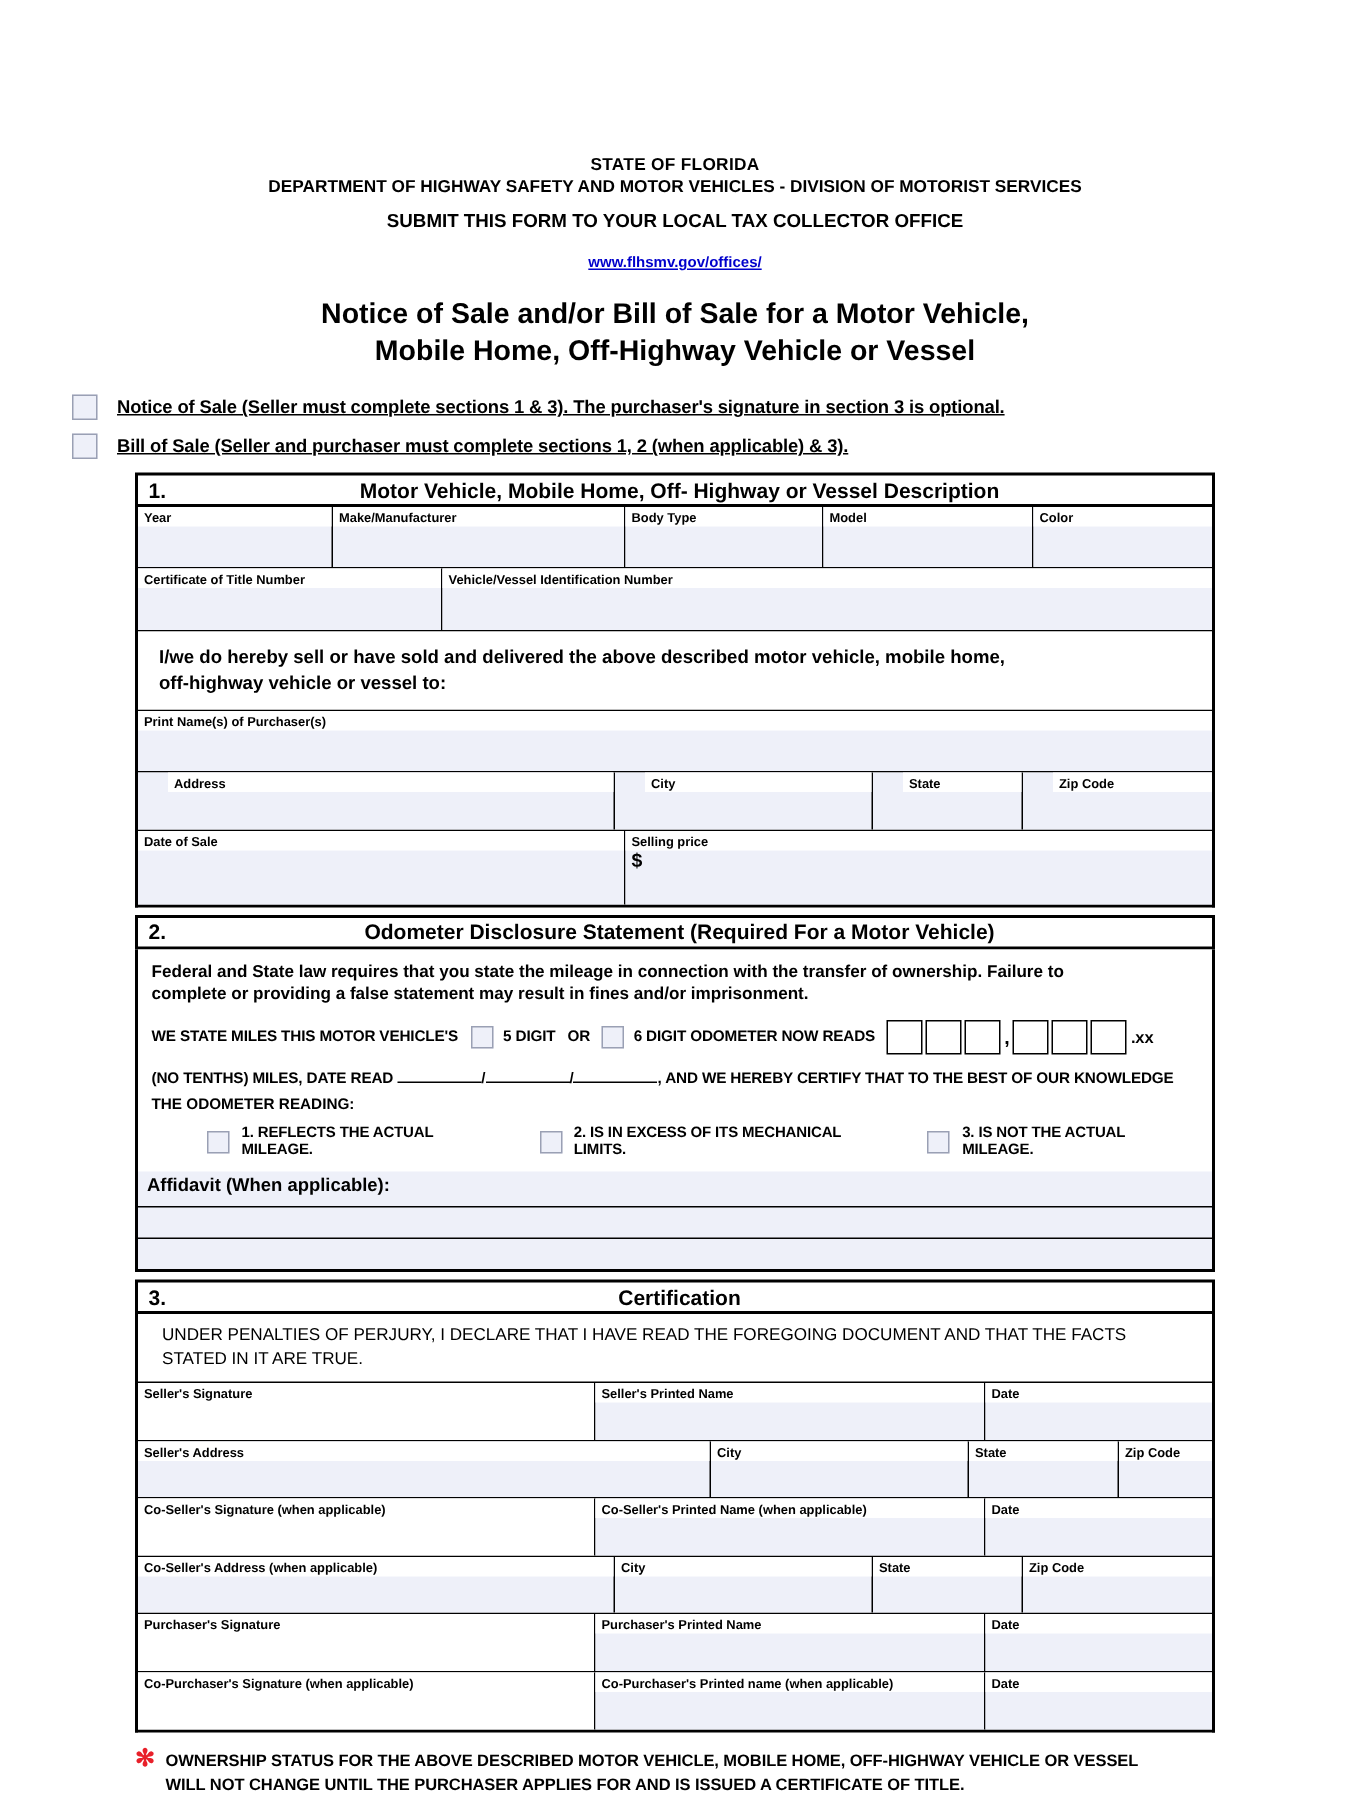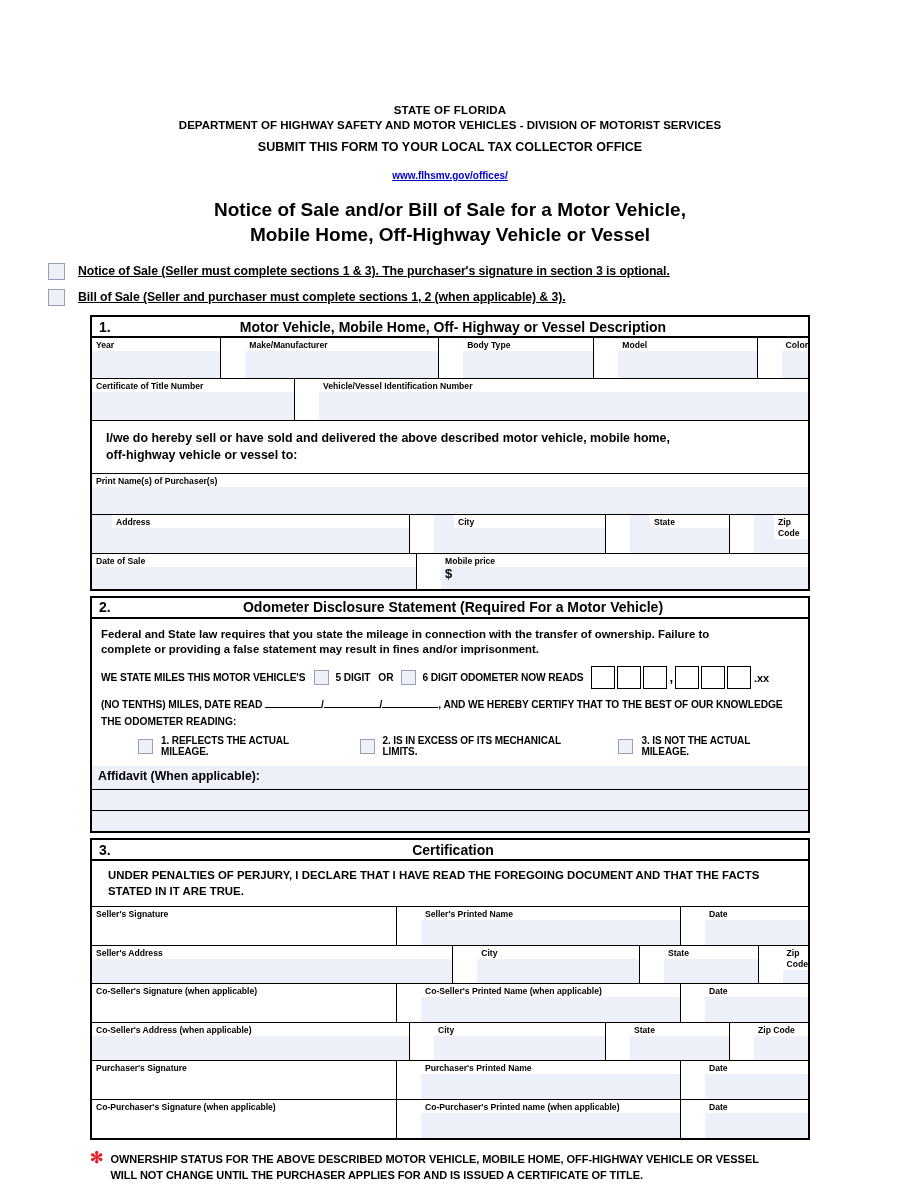--- a/index.html
+++ b/index.html
@@ -41,36 +41,36 @@
 
   .sec-head {
     border: 2px solid #000; display: flex; align-items: center;
     height: 23px; background:#fff;
   }
   .sec-num { width: 34px; font-size: 14px; font-weight: bold; padding-left: 7px; }
   .sec-title { flex: 1; text-align: center; font-size: 14px; font-weight: bold; padding-right: 28px; }
 
   .block { border: 2px solid #000; border-top: none; }
 
-  .row { display: flex; gap: 24px; }
+  .row { display: flex; }
   .row + .row { border-top: 1.5px solid #000; }
 
   .cell { position: relative; border-right: 1.5px solid #000; background: #eef0f9; }
   .cell:last-child { border-right: none; }
   .cell.plain { background: #fff; }
   .cell .lab {
     font-size: 8.6px; font-weight: bold; padding: 2px 0 0 4px; line-height: 11px;
     background: #fff; display: block;
   }
 
   .r-desc { height: 40px; }
   .r-title { height: 41px; }
   .r-purch { height: 40px; }
   .r-addr { height: 38px; padding-left: 20px; }
-  .r-date { height: 35px; }
+  .r-date { height: 49px; }
 
   .statement {
     background:#fff; font-size: 12.4px; font-weight: bold; line-height: 1.35;
     padding: 9px 10px 9px 12px;
   }
   .statement.indent { padding-left: 14px; }
 
   .dollar { font-size: 13px; font-weight: bold; padding-left: 4px; display:block; margin-top:-1px;}
 
   
@@ -91,21 +91,21 @@
   .odo-line3 { margin-top: 6px; font-size: 10.2px; font-weight: bold; }
   .odo-opts { display: flex; align-items: center; margin-top: 8px; font-size: 10px; font-weight: bold; padding-left: 37px; }
   .odo-opt { display:flex; align-items:center; }
   .odo-opt .txt { padding-left: 8px; letter-spacing: -0.1px;}
 
   .aff-row { background:#eef0f9; height: 23px; }
   .aff-row .lab { font-size: 12.3px; font-weight: bold; padding: 3px 0 0 6px; background:transparent; }
   .aff-blank { background:#eef0f9; height: 21px; border-top: 1.5px solid #000; }
 
   .cert-text {
-    background:#fff; font-size: 11.4px; font-weight: bold; line-height: 1.35;
+    background:#fff; font-size: 11.4px; font-weight: normal; line-height: 1.35;
     padding: 7px 8px 7px 16px;
   }
 
   .r-sig { height: 38px; }
   .r-sig2 { height: 37px; }
 
   
   .note { width: 720px; margin: 12px auto 0 auto; display: flex; }
   .ast { color: #e8202a; font-size: 16px; font-weight: bold; line-height: 12px; padding-right: 7px; }
   .note-text { font-size: 11px; font-weight: bold; line-height: 1.45; letter-spacing: -0.05px; }
@@ -198,21 +198,21 @@
         <div class="cell r-addr" style="flex:1">
           <span class="lab">Zip Code</span>
         </div>
       </div>
 
       <div class="row">
         <div class="cell r-date" style="width:325px">
           <span class="lab">Date of Sale</span>
         </div>
         <div class="cell r-date" style="flex:1">
-          <span class="lab">Mobile price</span>
+          <span class="lab">Selling price</span>
           <span class="dollar">$</span>
         </div>
       </div>
 
     </div>
   </div>
 
   <div class="form-wrap" style="margin-top:5px">
     <div class="sec-head">
       <div class="sec-num">2.</div>

